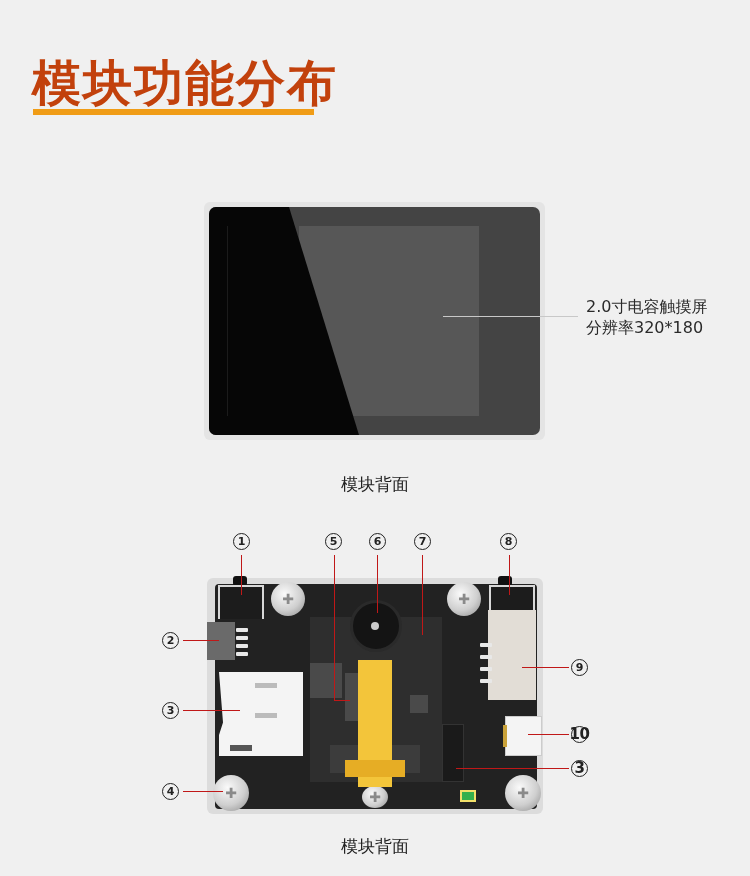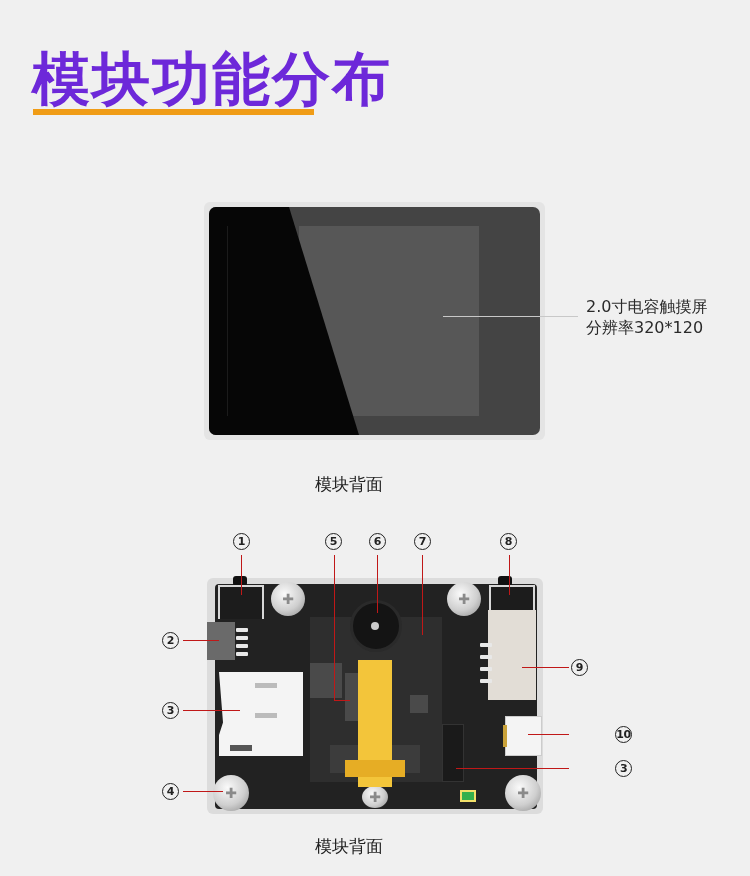--- a/index.html
+++ b/index.html
@@ -1,72 +1,72 @@
 <!DOCTYPE html>
 <html><head>
 <meta charset="utf-8">
 <style>
   * { margin:0; padding:0; box-sizing:border-box; }
   html, body { width:750px; height:876px; background:#f0f0f0; overflow:hidden; }
   body { position:relative; font-family:"DejaVu Sans","Liberation Sans",sans-serif; color:#222; }
   .abs { position:absolute; }
 
-  .title { left:32px; top:50px; font-size:58px; font-weight:bold; letter-spacing:2px; color:#6d28d9; line-height:1; }
+  .title { left:32px; top:59px; font-size:49px; font-weight:bold; letter-spacing:2px; color:#c2410c; line-height:1; }
   .title-underline { left:33px; top:109px; width:281px; height:6px; background:#f09c16; }
 
   
   .screen-frame { left:204px; top:202px; width:341px; height:238px; background:#e4e4e4; border-radius:6px; }
   .screen-glass { left:209px; top:207px; width:331px; height:228px; background:#444; border-radius:7px; overflow:hidden; }
   .screen-glass .dark { position:absolute; left:0; top:0; width:100%; height:100%; background:#060606;
       clip-path:polygon(0 0, 80px 0, 150px 100%, 0 100%); }
   .screen-glass .active { position:absolute; left:90px; top:19px; width:180px; height:190px; background:#575757; }
   .screen-glass .inner-line { position:absolute; left:18px; top:19px; width:1px; height:190px; background:#1b1b1b; }
 
   .leader { height:1px; background:#c8c8c8; }
   .leader-red { background:#c01818; }
   .leader-red-v { width:1px; background:#c01818; }
 
   .spec { left:586px; top:296px; font-size:16px; line-height:21px; color:#2a2a2a; }
-  .caption { font-size:17px; color:#222; width:120px; text-align:left; }
+  .caption { font-size:17px; color:#222; width:120px; text-align:center; }
 
   
   .board-frame { left:207px; top:578px; width:336px; height:236px; background:#dcdcdc; border-radius:6px; }
   .board { left:215px; top:584px; width:322px; height:225px; background:#222; border-radius:4px; }
   .block { background:#2e2e2e; }
   .chip-grey { background:#4a4a4a; }
   .white-part { background:#f4f4f4; }
   .connector-white { background:#e2ddd6; }
   .screw { border-radius:50%; background:radial-gradient(circle at 40% 35%, #fafafa 0%, #cfcfcf 55%, #8a8a8a 100%); }
   .screw::after { content:"✚"; position:absolute; left:0; top:0; width:100%; height:100%; display:flex; align-items:center; justify-content:center; color:#8a8a8a; font-size:14px; }
   .yellow { background:#f3c53a; }
   .yellow-dark { background:#e6ad25; }
   .led { background:#35b04d; border:2px solid #f2e06a; }
   .pin { background:#e8e8e8; height:4px; border-radius:1px; }
   .gold { background:#c9a23a; }
 
   .num { width:17px; height:17px; border:1.3px solid #222; border-radius:50%; font-size:11px; font-weight:bold;
          display:flex; align-items:center; justify-content:center; background:transparent; color:#222; line-height:1; }
-  .num.small { font-size:11px; letter-spacing:-0.5px;margin-left:44px; }
+  .num.small { font-size:15px; letter-spacing:-0.5px; }
 </style>
 </head>
 <body>
 
 <div class="abs title">模块功能分布</div>
 <div class="abs title-underline"></div>
 
 <div class="abs screen-frame"></div>
 <div class="abs screen-glass">
   <div class="active"></div>
   <div class="dark"></div>
   <div class="inner-line"></div>
 </div>
 <div class="abs leader" style="left:443px; top:316px; width:135px;"></div>
 <div class="abs spec">
   <div>2.0寸电容触摸屏</div>
-  <div>分辨率320*120</div>
+  <div>分辨率320*180</div>
 </div>
 <div class="abs caption" style="left:315px; top:473px;">模块背面</div>
 
 <div class="abs board-frame"></div>
 <div class="abs board"></div>
 
 <div class="abs" style="left:233px; top:576px; width:14px; height:10px; background:#111; border-radius:3px;"></div>
 <div class="abs" style="left:218px; top:585px; width:46px; height:34px; border:2px solid #d8d8d8; border-bottom:none; background:#1c1c1c;"></div>
 
 <div class="abs" style="left:498px; top:576px; width:14px; height:10px; background:#111; border-radius:3px;"></div>

